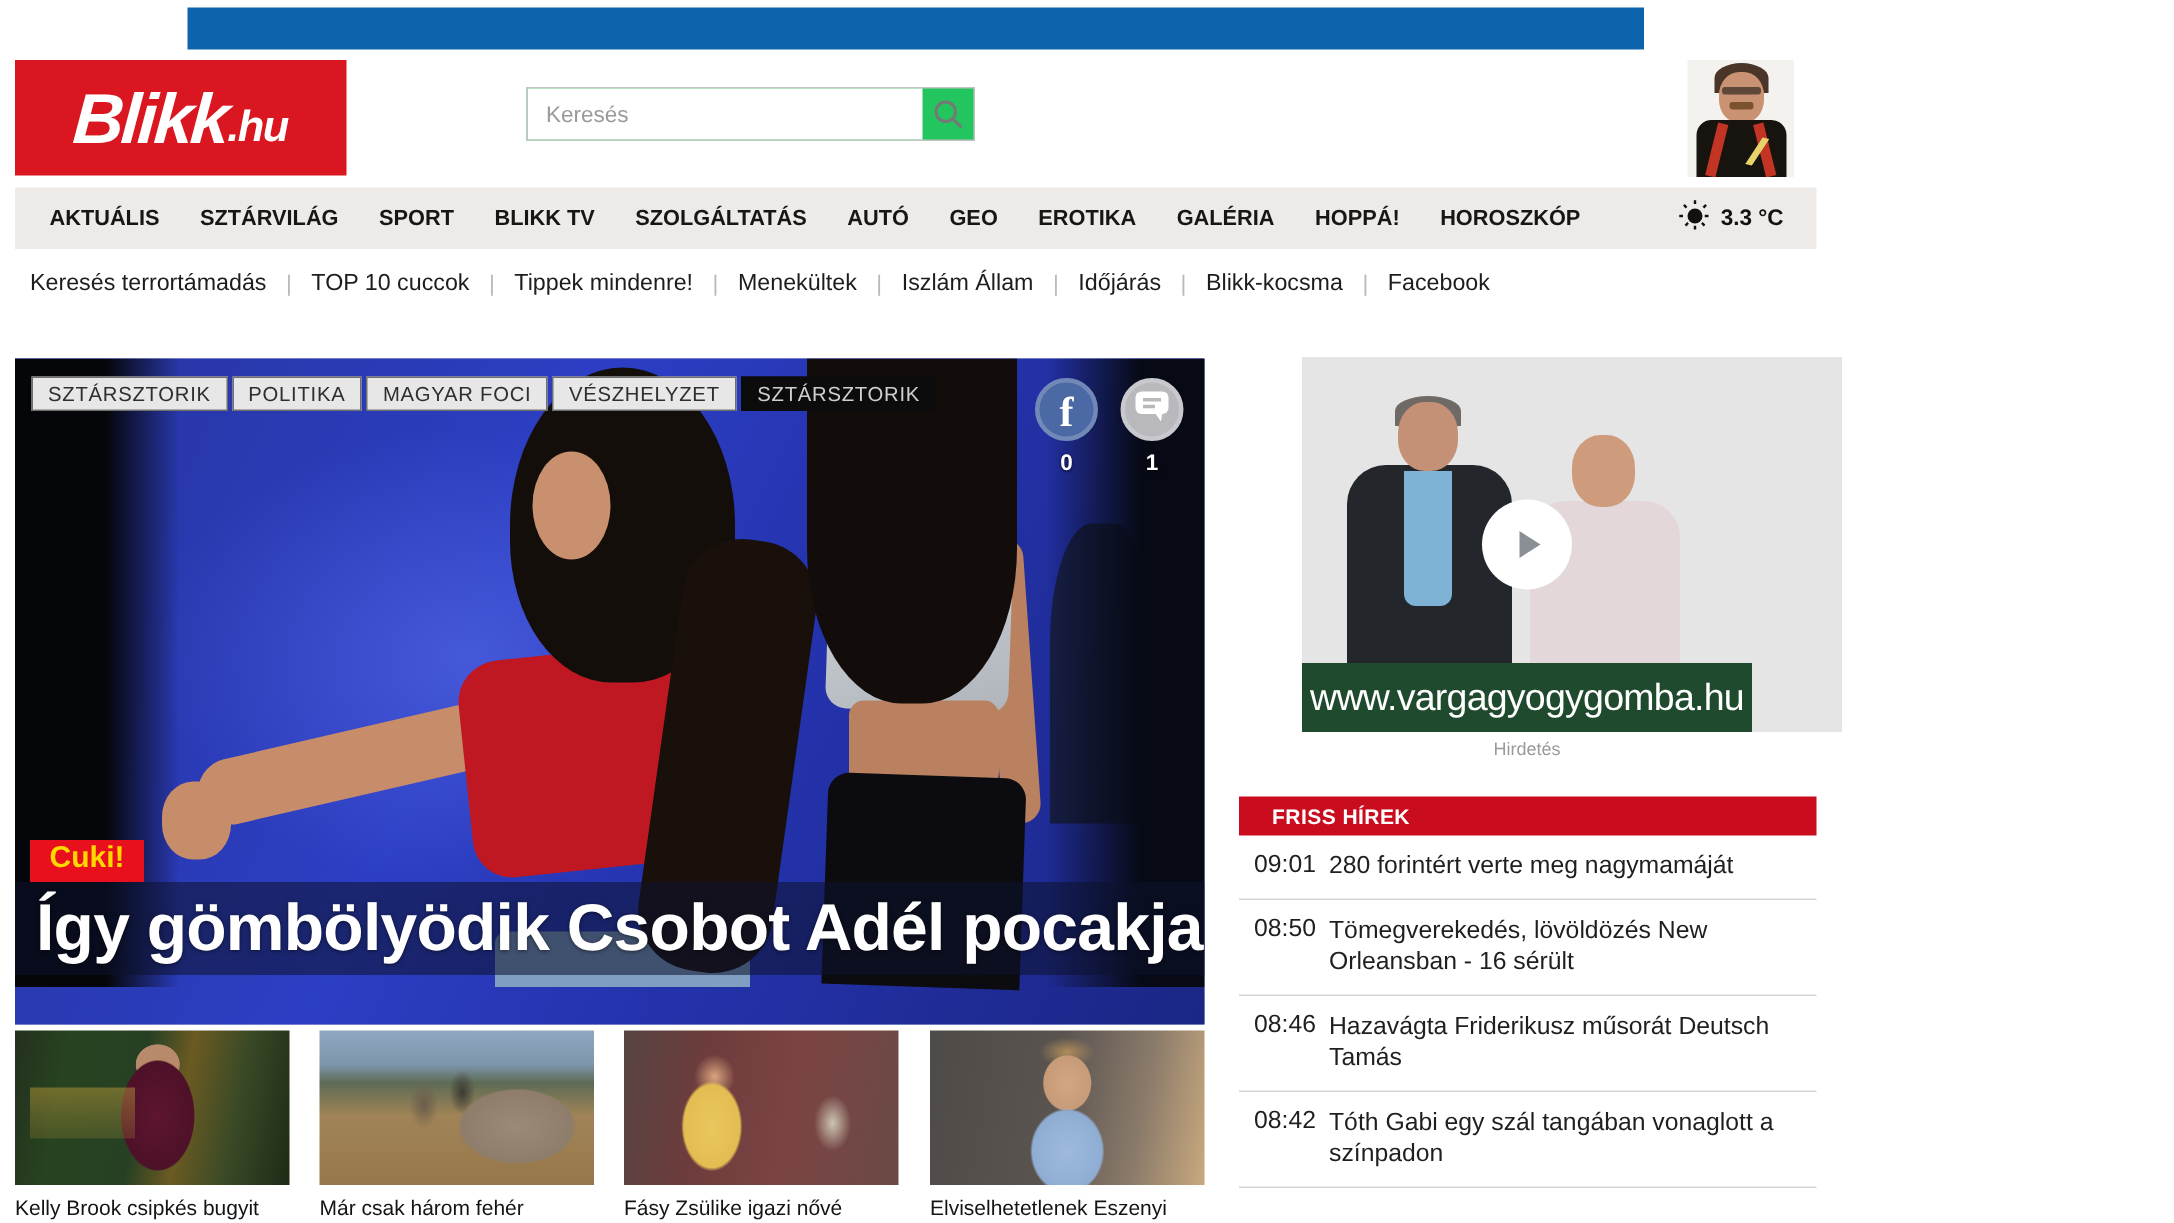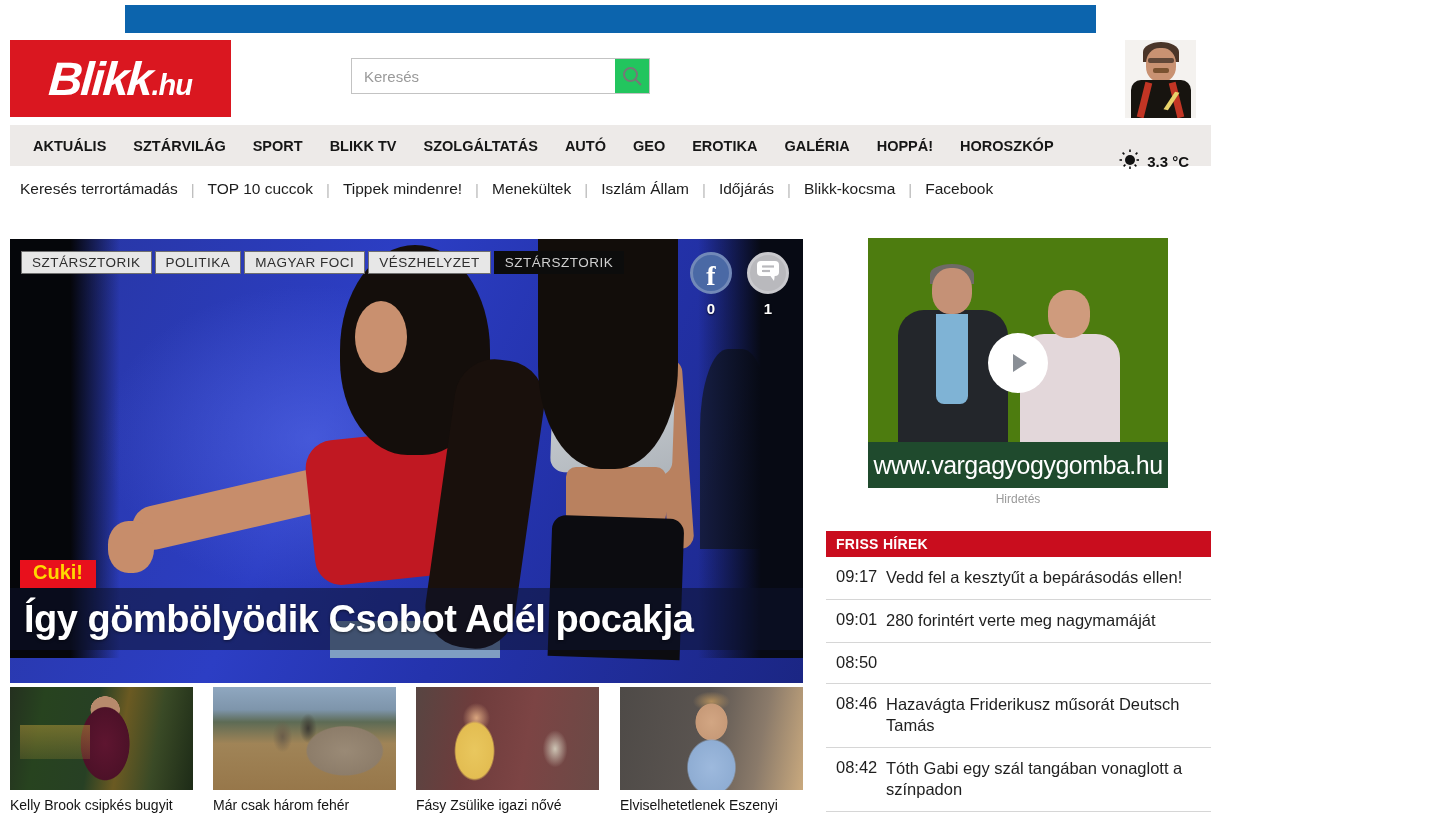--- a/index.html
+++ b/index.html
@@ -36,21 +36,21 @@
   .jp-body { position:absolute; left:6px; top:40px; width:60px; height:38px; background:#17140f; border-radius:10px 10px 0 0; }
   .jp-strap1 { position:absolute; left:16px; top:42px; width:7px; height:36px; background:#c23524; transform:rotate(14deg); }
   .jp-strap2 { position:absolute; left:48px; top:42px; width:7px; height:36px; background:#c23524; transform:rotate(-14deg); }
   .jp-bolt { position:absolute; left:44px; top:52px; width:5px; height:18px; background:#e8d36a; transform:skewX(-24deg) rotate(12deg); }
 
   
   .main-nav { position:absolute; left:10px; top:125px; width:1201px; height:41px; background:#edeae8;
     display:flex; align-items:center; padding-left:23px; }
   .main-nav a { text-decoration:none; color:#161616; font-weight:bold; font-size:14.5px; letter-spacing:0px;
     margin-right:27px; white-space:nowrap; cursor:pointer; }
-  .weather { position:absolute; right:22px; top:16px; height:41px; display:flex; align-items:center; gap:6px;
+  .weather { position:absolute; right:22px; top:0; height:41px; display:flex; align-items:center; gap:6px;
     font-weight:bold; font-size:15px; color:#111; }
 
   
   .sub-nav { position:absolute; left:20px; top:177px; width:1100px; height:24px; display:flex; align-items:center; }
   .sub-nav a { text-decoration:none; color:#1d1d1d; font-size:15.5px; white-space:nowrap; cursor:pointer; }
   .sub-sep { color:#b9b9b9; margin:0 13px; font-size:15px; }
 
   
   .hero { position:absolute; left:10px; top:239px; width:793px; height:444px; overflow:hidden; background:#1f2ea0; }
   .hero-art { position:absolute; inset:0; }
@@ -84,21 +84,21 @@
   .circle { width:42px; height:42px; border-radius:50%; display:flex; align-items:center; justify-content:center; cursor:pointer; }
   .fb-circle { background:#4a69a5; border:3px solid #7289b8; }
   .fb-f { color:#fff; font-family:"Liberation Serif", serif; font-weight:bold; font-size:28px; margin-top:6px; }
   .cm-circle { background:#b9b9bd; border:3px solid #c9c9cd; }
   .share-count { color:#fff; font-size:15px; font-weight:bold; margin-top:6px; text-shadow:0 1px 2px rgba(0,0,0,.8); }
 
   .kicker { position:absolute; left:10px; top:321px; background:#e8101c; color:#ffd800; font-weight:bold;
     font-size:20px; padding:1px 13px 4px 13px; }
   .title-strip { position:absolute; left:0; top:349px; width:793px; height:62px; background:rgba(13,18,44,.55);
     display:flex; align-items:center; }
-  .hero-title { color:#fff; font-weight:bold; font-size:38px; letter-spacing:-.5px; margin-left:14px;
+  .hero-title { color:#fff; font-weight:bold; font-size:44px; letter-spacing:-.5px; margin-left:14px;
     text-shadow:0 1px 3px rgba(0,0,0,.5); white-space:nowrap; }
 
   
   .card { position:absolute; top:687px; width:183px; cursor:pointer; }
   .card-img { width:183px; height:103px; overflow:hidden; position:relative; }
   .card-title { margin-top:6px; font-size:14px; line-height:19px; color:#141414; }
   .img1 { background:
       radial-gradient(ellipse 40px 60px at 52% 55%, #5e1530 0%, #4d1128 60%, rgba(0,0,0,0) 62%),
       radial-gradient(ellipse 24px 22px at 52% 22%, #b78a6c 0%, #b78a6c 60%, rgba(0,0,0,0) 62%),
       linear-gradient(100deg, #24301f 0%, #27431f 18%, #274024 45%, #6b5a22 60%, #3a4a26 78%, #1d2b17 100%); }
@@ -114,40 +114,40 @@
       radial-gradient(ellipse 22px 24px at 33% 30%, #d9a57e 0%, rgba(0,0,0,0) 62%),
       radial-gradient(ellipse 20px 30px at 76% 60%, #cdc4b4 0%, rgba(0,0,0,0) 62%),
       linear-gradient(100deg, #574542 0%, #6e3c3c 30%, #7c4444 60%, #6a4a46 100%); }
   .img4 { background:
       radial-gradient(ellipse 40px 46px at 50% 78%, #9db9dd 0%, #8fadd3 58%, rgba(0,0,0,0) 62%),
       radial-gradient(ellipse 26px 30px at 50% 34%, #d2a683 0%, #c79a78 60%, rgba(0,0,0,0) 63%),
       radial-gradient(ellipse 30px 16px at 50% 14%, #b08d5c 0%, rgba(0,0,0,0) 62%),
       linear-gradient(100deg, #4e4a47 0%, #5a5450 45%, #8a7a6a 75%, #c9a97e 100%); }
 
   
-  .ad { position:absolute; left:868px; top:238px; width:300px; height:250px; background:#4d7c0f; overflow:hidden; cursor:pointer; }
+  .ad { position:absolute; left:868px; top:238px; width:360px; height:250px; background:#e5e5e5; overflow:hidden; cursor:pointer; }
   .ad-man-left { position:absolute; left:30px; top:30px; width:110px; height:220px; }
   .am-head { position:absolute; left:34px; top:0; width:40px; height:46px; background:#c59176; border-radius:45%; }
   .am-hairL { position:absolute; left:32px; top:-4px; width:44px; height:20px; background:#6f6a66; border-radius:50% 50% 0 0; }
   .am-suit { position:absolute; left:0; top:42px; width:110px; height:178px; background:#23262b; border-radius:26px 26px 0 0; }
   .am-shirt { position:absolute; left:38px; top:46px; width:32px; height:90px; background:#7fb3d5; border-radius:0 0 8px 8px; }
   .ad-man-right { position:absolute; left:150px; top:52px; width:105px; height:198px; }
   .am-head2 { position:absolute; left:30px; top:0; width:42px; height:48px; background:#cf9b7d; border-radius:45%; }
   .am-shirt2 { position:absolute; left:2px; top:44px; width:100px; height:154px; background:#e3d7da; border-radius:24px 24px 0 0; }
   .am-belt2 { position:absolute; left:8px; top:168px; width:88px; height:10px; background:#2a2a2a; }
   .ad-play { position:absolute; left:120px; top:95px; width:60px; height:60px; border-radius:50%; background:#fff;
     display:flex; align-items:center; justify-content:center; cursor:pointer; }
   .ad-bar { position:absolute; left:0; bottom:0; width:300px; height:46px; background:#1f4a2d;
     display:flex; align-items:center; justify-content:center; }
   .ad-url { color:#fff; font-size:25px; letter-spacing:-.5px; white-space:nowrap; }
   .ad-caption { position:absolute; left:868px; top:492px; width:300px; text-align:center; font-size:12px; color:#9a9a9a; }
 
   .fresh-bar { position:absolute; left:826px; top:531px; width:385px; height:26px; background:#c90d1e;
     display:flex; align-items:center; }
-  .fresh-title { color:#fff; font-weight:bold; font-size:14px; letter-spacing:.3px; margin-left:10px; }
+  .fresh-title { color:#fff; font-weight:bold; font-size:14px; letter-spacing:.3px; margin-left:22px; }
   .news-list { position:absolute; left:826px; top:557px; width:385px; }
   .news-item { display:flex; padding:10px 0 11px 0; border-bottom:1px solid #d6d6d6; cursor:pointer; }
   .news-time { width:50px; margin-left:10px; flex:none; font-size:16.5px; color:#1f1f1f; }
   .news-text { flex:1; font-size:16.5px; line-height:21px; color:#1f1f1f; padding-right:6px; }
 </style>
 </head>
 <body>
 
 <div class="page">
 
@@ -324,29 +324,26 @@
       <span class="ad-url">www.vargagyogygomba.hu</span>
     </div>
   </div>
   <div class="ad-caption">Hirdetés</div>
 
   <div class="fresh-bar">
     <span class="fresh-title">FRISS HÍREK</span>
   </div>
   <div class="news-list">
     <div class="news-item">
-      <span class="news-time">09:17</span>
-      <span class="news-text">Vedd fel a kesztyűt a bepárásodás ellen!</span>
-    </div>
-    <div class="news-item">
       <span class="news-time">09:01</span>
       <span class="news-text">280 forintért verte meg nagymamáját</span>
     </div>
     <div class="news-item">
       <span class="news-time">08:50</span>
+      <span class="news-text">Tömegverekedés, lövöldözés New Orleansban - 16 sérült</span>
     </div>
     <div class="news-item">
       <span class="news-time">08:46</span>
       <span class="news-text">Hazavágta Friderikusz műsorát Deutsch Tamás</span>
     </div>
     <div class="news-item">
       <span class="news-time">08:42</span>
       <span class="news-text">Tóth Gabi egy szál tangában vonaglott a színpadon</span>
     </div>
   </div>

